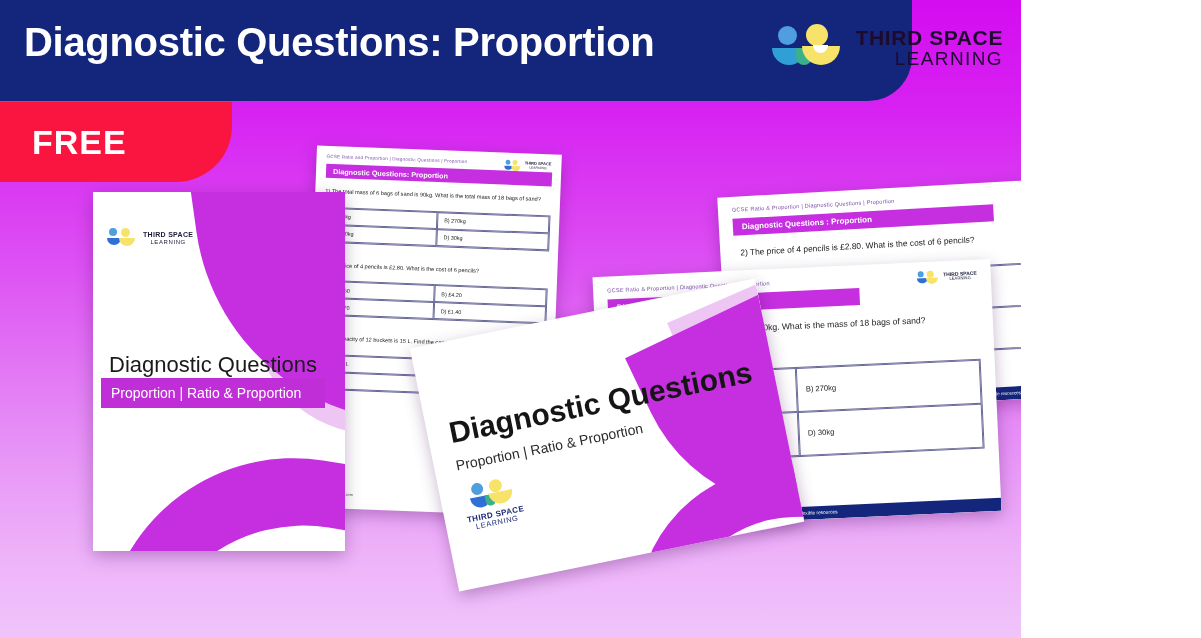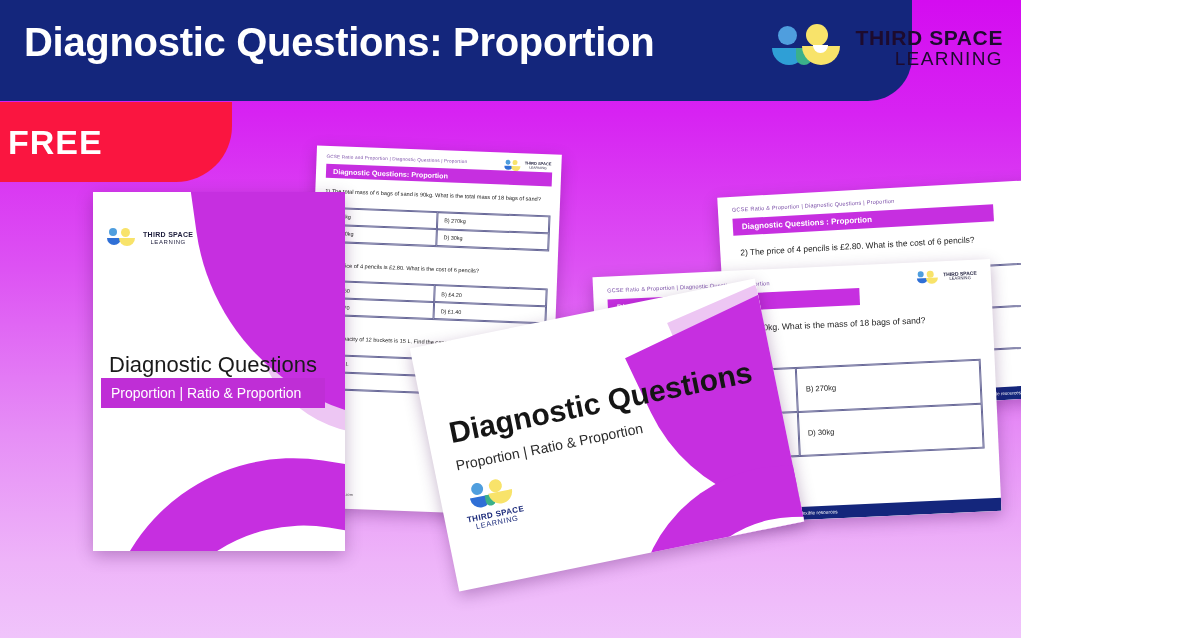--- a/index.html
+++ b/index.html
@@ -38,21 +38,21 @@
   .brand-txt .l1{font-size:21px;font-weight:700;letter-spacing:0.6px;}
   .brand-txt .l2{font-size:19px;font-weight:400;letter-spacing:1.4px;text-align:right;}
 
   
   .free-badge{
     position:absolute;left:-30px;top:102px;width:262px;height:80px;
     background:#fa1540;border-radius:0 0 56px 0;z-index:5;
     display:flex;align-items:center;
   }
   .free-badge span{
-    margin-left:38px;color:#fff;font-size:34px;font-weight:700;letter-spacing:1px;
+    margin-left:62px;color:#fff;font-size:34px;font-weight:700;letter-spacing:1px;
   }
 
   
   .card{position:absolute;background:#fff;box-shadow:0 5px 16px rgba(60,0,80,.30);overflow:hidden;}
 
   
   #cover{left:93px;top:192px;width:252px;height:359px;z-index:4;}
   #cover .swirl{position:absolute;inset:0;overflow:hidden;}
   #cover .sw-a{
     position:absolute;right:-108px;top:-58px;width:248px;height:300px;

